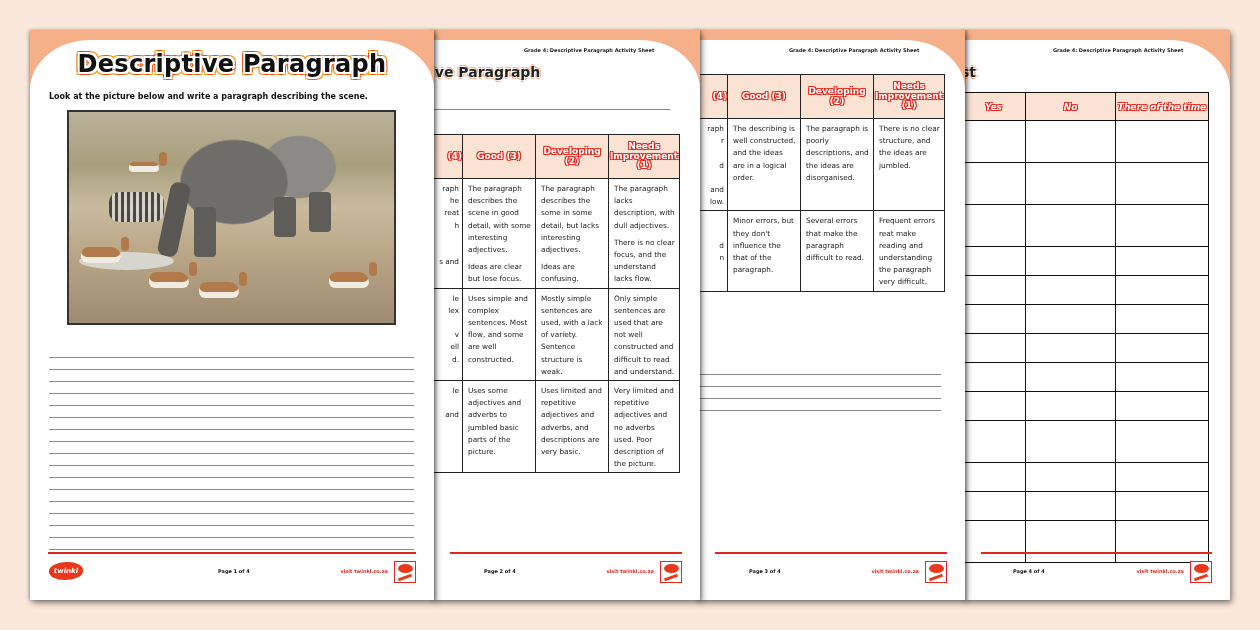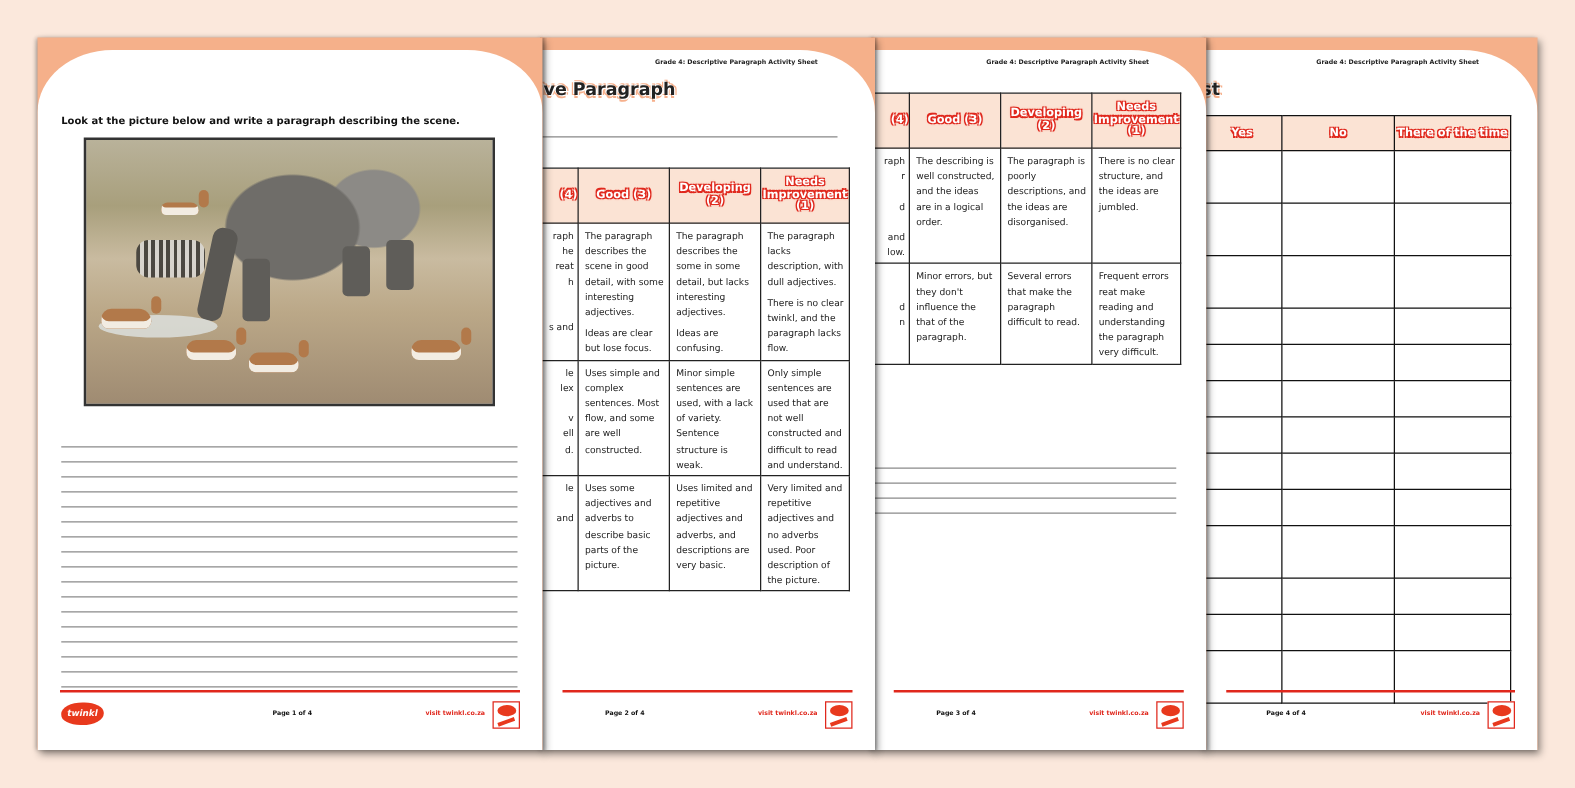--- a/index.html
+++ b/index.html
@@ -93,21 +93,21 @@
   table.rubric th {
     background: #fbe3d4; height: 44px; vertical-align: middle; text-align: center;
     font-size: 9px; font-weight: bold; line-height: 1.1; color: #fff;
     text-shadow: -1px -1px 0 #e0281d, 1px -1px 0 #e0281d, -1px 1px 0 #e0281d, 1px 1px 0 #e0281d, 0 0 2px #e0281d;
   }
   table.rubric td { font-size: 7.3px; line-height: 12.2px; color: #222; padding: 4px 4px 2px 5px; }
   table.rubric td p + p { margin-top: 5px; }
   table.rubric td.cut { color: #222; overflow: hidden; white-space: pre-line; text-align: right; padding-right: 3px; }
 
   table.checklist { position: absolute; border-collapse: collapse; table-layout: fixed; }
-  table.checklist th, table.checklist td { border: 1.5px solid #111; }
+  table.checklist th, table.checklist td { border: 1.5px solid #111; font-style: italic; }
   table.checklist th {
     background: #fbe3d4; height: 28px; font-size: 9px; font-weight: bold; color: #fff;
     text-shadow: -1px -1px 0 #e0281d, 1px -1px 0 #e0281d, -1px 1px 0 #e0281d, 1px 1px 0 #e0281d;
   }
   .page-edge-shadow { position:absolute; left:0; top:0; bottom:0; width:6px; background: linear-gradient(90deg, rgba(0,0,0,0.35), rgba(0,0,0,0)); z-index: 5; }
 </style>
 </head>
 <body>
 
 <div class="page" id="p4">
@@ -325,66 +325,67 @@
             <td>
               <p>The paragraph describes the scene in good detail, with some interesting adjectives.</p>
               <p>Ideas are clear but lose focus.</p>
             </td>
             <td>
               <p>The paragraph describes the some in some detail, but lacks interesting adjectives.</p>
               <p>Ideas are confusing.</p>
             </td>
             <td>
               <p>The paragraph lacks description, with dull adjectives.</p>
-              <p>There is no clear twinkl, and the paragraph lacks flow.</p>
+              <p>There is no clear focus, and the understand lacks flow.</p>
             </td>
           </tr>
           <tr>
             <td class="cut">le
 lex
 
 v
 ell
 d.</td>
             <td>
               <p>Uses simple and complex sentences. Most flow, and some are well constructed.</p>
             </td>
             <td>
-              <p>Minor simple sentences are used, with a lack of variety. Sentence structure is weak.</p>
+              <p>Mostly simple sentences are used, with a lack of variety. Sentence structure is weak.</p>
             </td>
             <td>
               <p>Only simple sentences are used that are not well constructed and difficult to read and understand.</p>
             </td>
           </tr>
           <tr>
             <td class="cut">le
 
 and</td>
             <td>
-              <p>Uses some adjectives and adverbs to describe basic parts of the picture.</p>
+              <p>Uses some adjectives and adverbs to jumbled basic parts of the picture.</p>
             </td>
             <td>
               <p>Uses limited and repetitive adjectives and adverbs, and descriptions are very basic.</p>
             </td>
             <td>
               <p>Very limited and repetitive adjectives and no adverbs used. Poor description of the picture.</p>
             </td>
           </tr>
         </tbody>
     </table>
     <div class="footer-rule"></div>
     <div class="footer-page" style="left:52px;">Page 2 of 4</div>
     <div class="footer-url" style="right:46px;">visit twinkl.co.za</div>
     <div class="badge"></div>
   </div>
   <div class="page-edge-shadow"></div>
 </div>
 
 <div class="page" id="p1">
   <div class="page-inner">
+    <div class="big-title">Descriptive Paragraph</div>
     <div class="instruction">Look at the picture below and write a paragraph describing the scene.</div>
     <div class="photo" title="Elephant, zebras and springbok at a waterhole">
       <div class="zebra"></div>
       <div class="trunk"></div>
       <div class="leg" style="left:125px;top:95px;"></div>
       <div class="leg" style="left:205px;top:85px;height:40px;"></div>
       <div class="leg" style="left:240px;top:80px;height:40px;"></div>
       <div class="water"></div>
       <div class="buck" style="left:12px;top:135px;"></div>
       <div class="buck" style="left:80px;top:160px;"></div>

